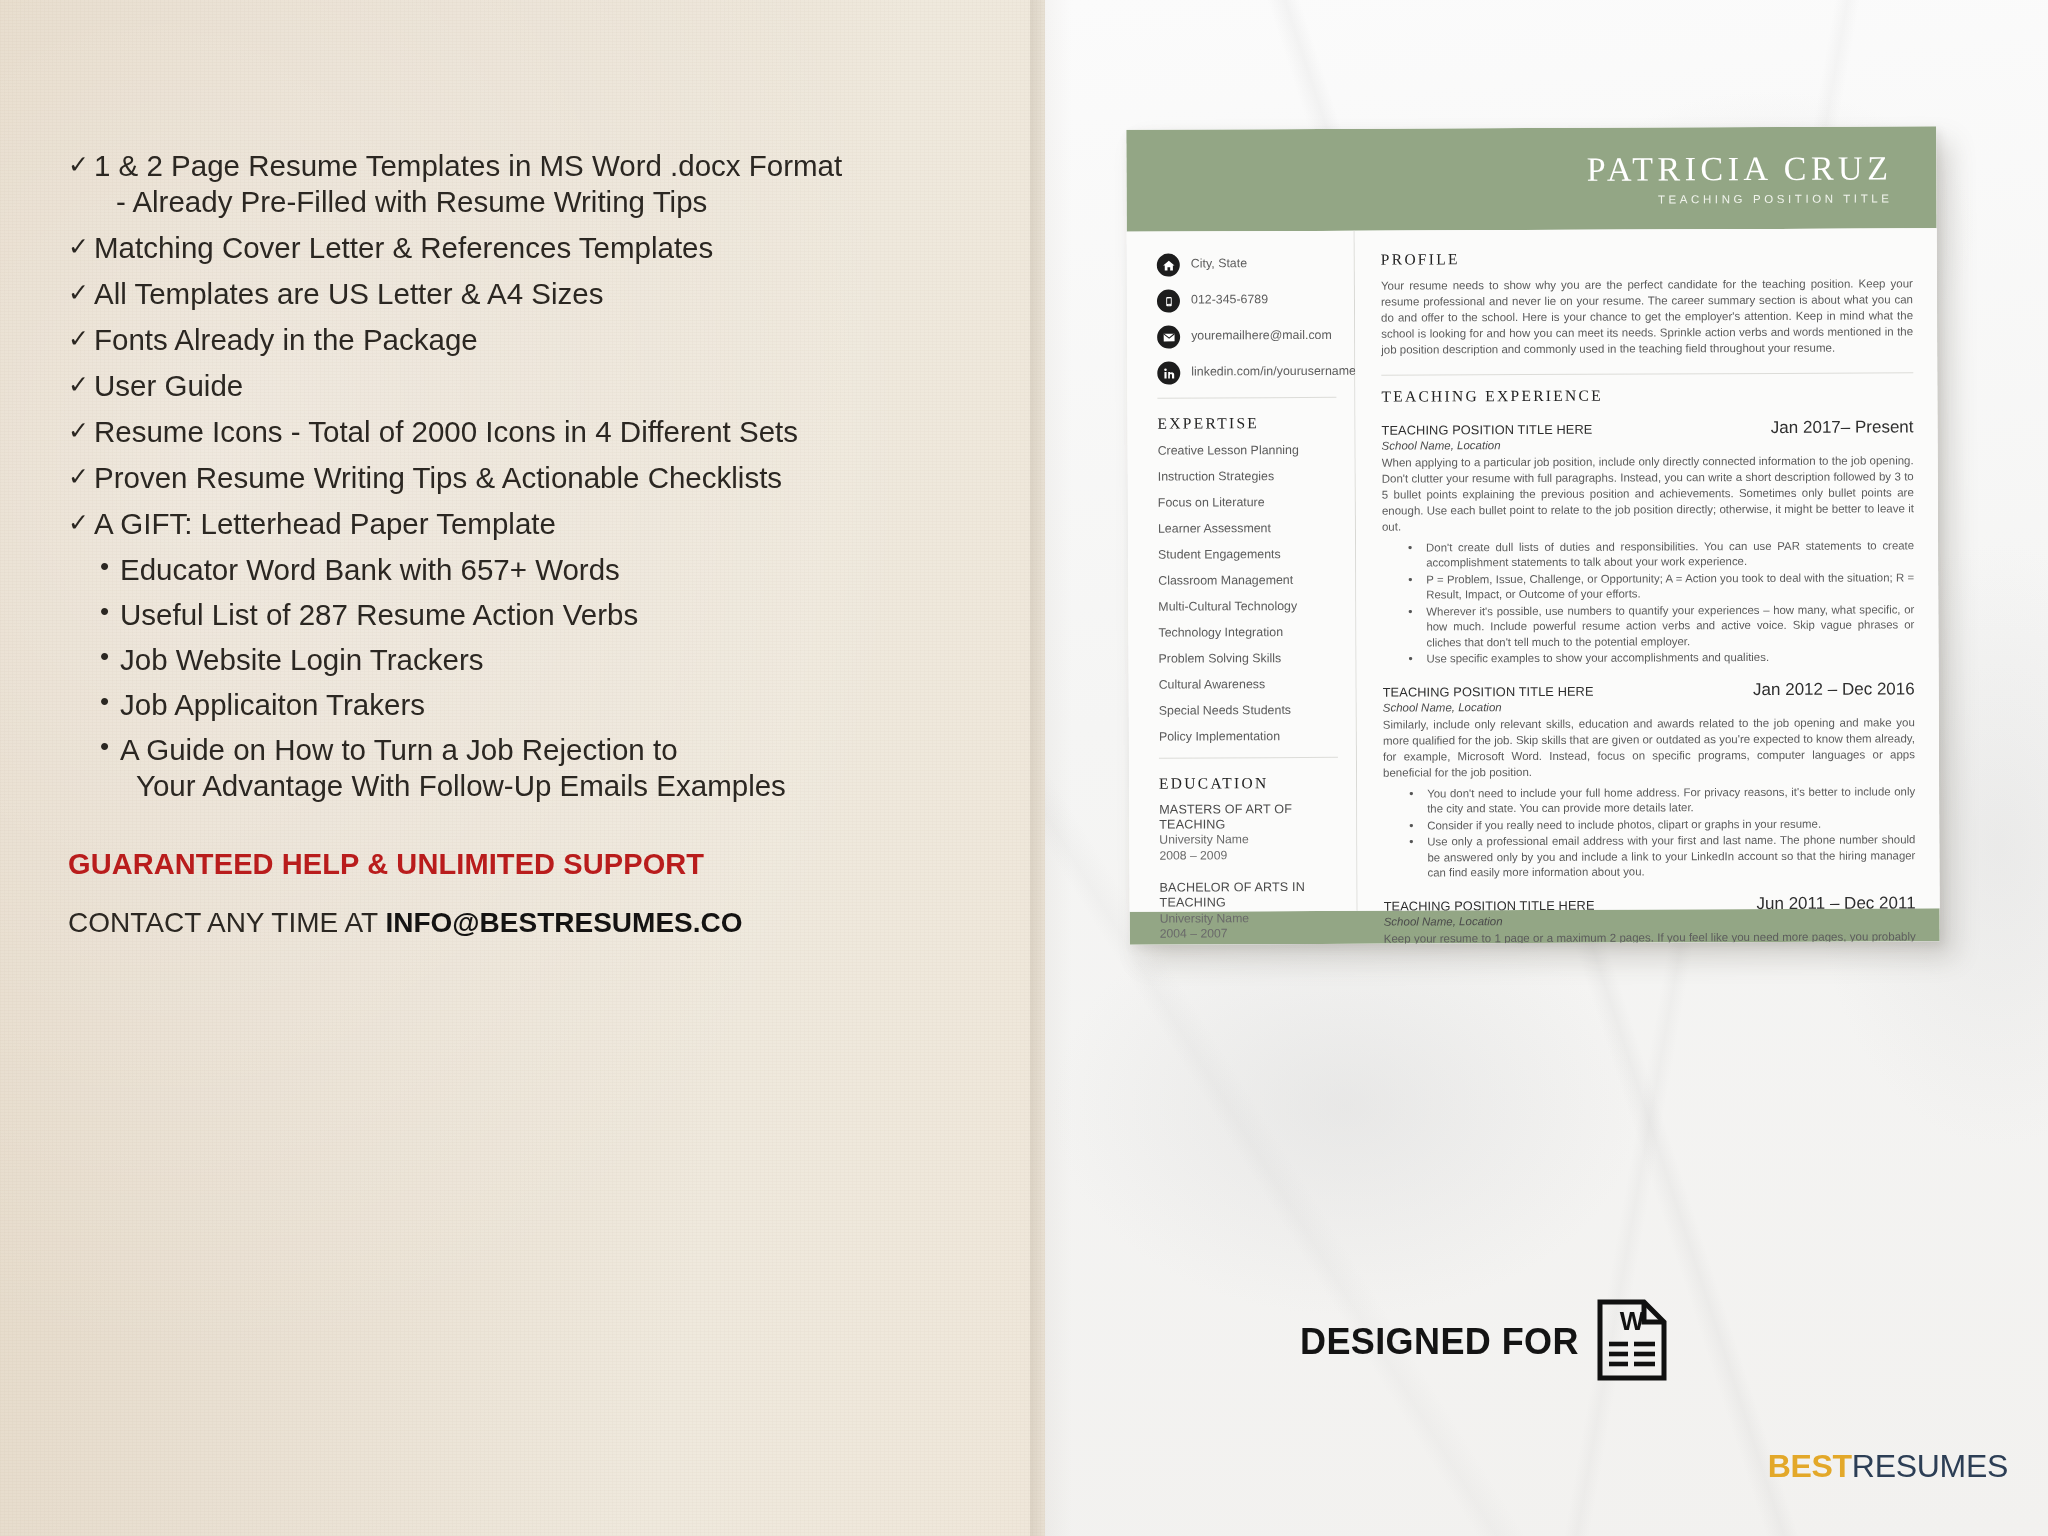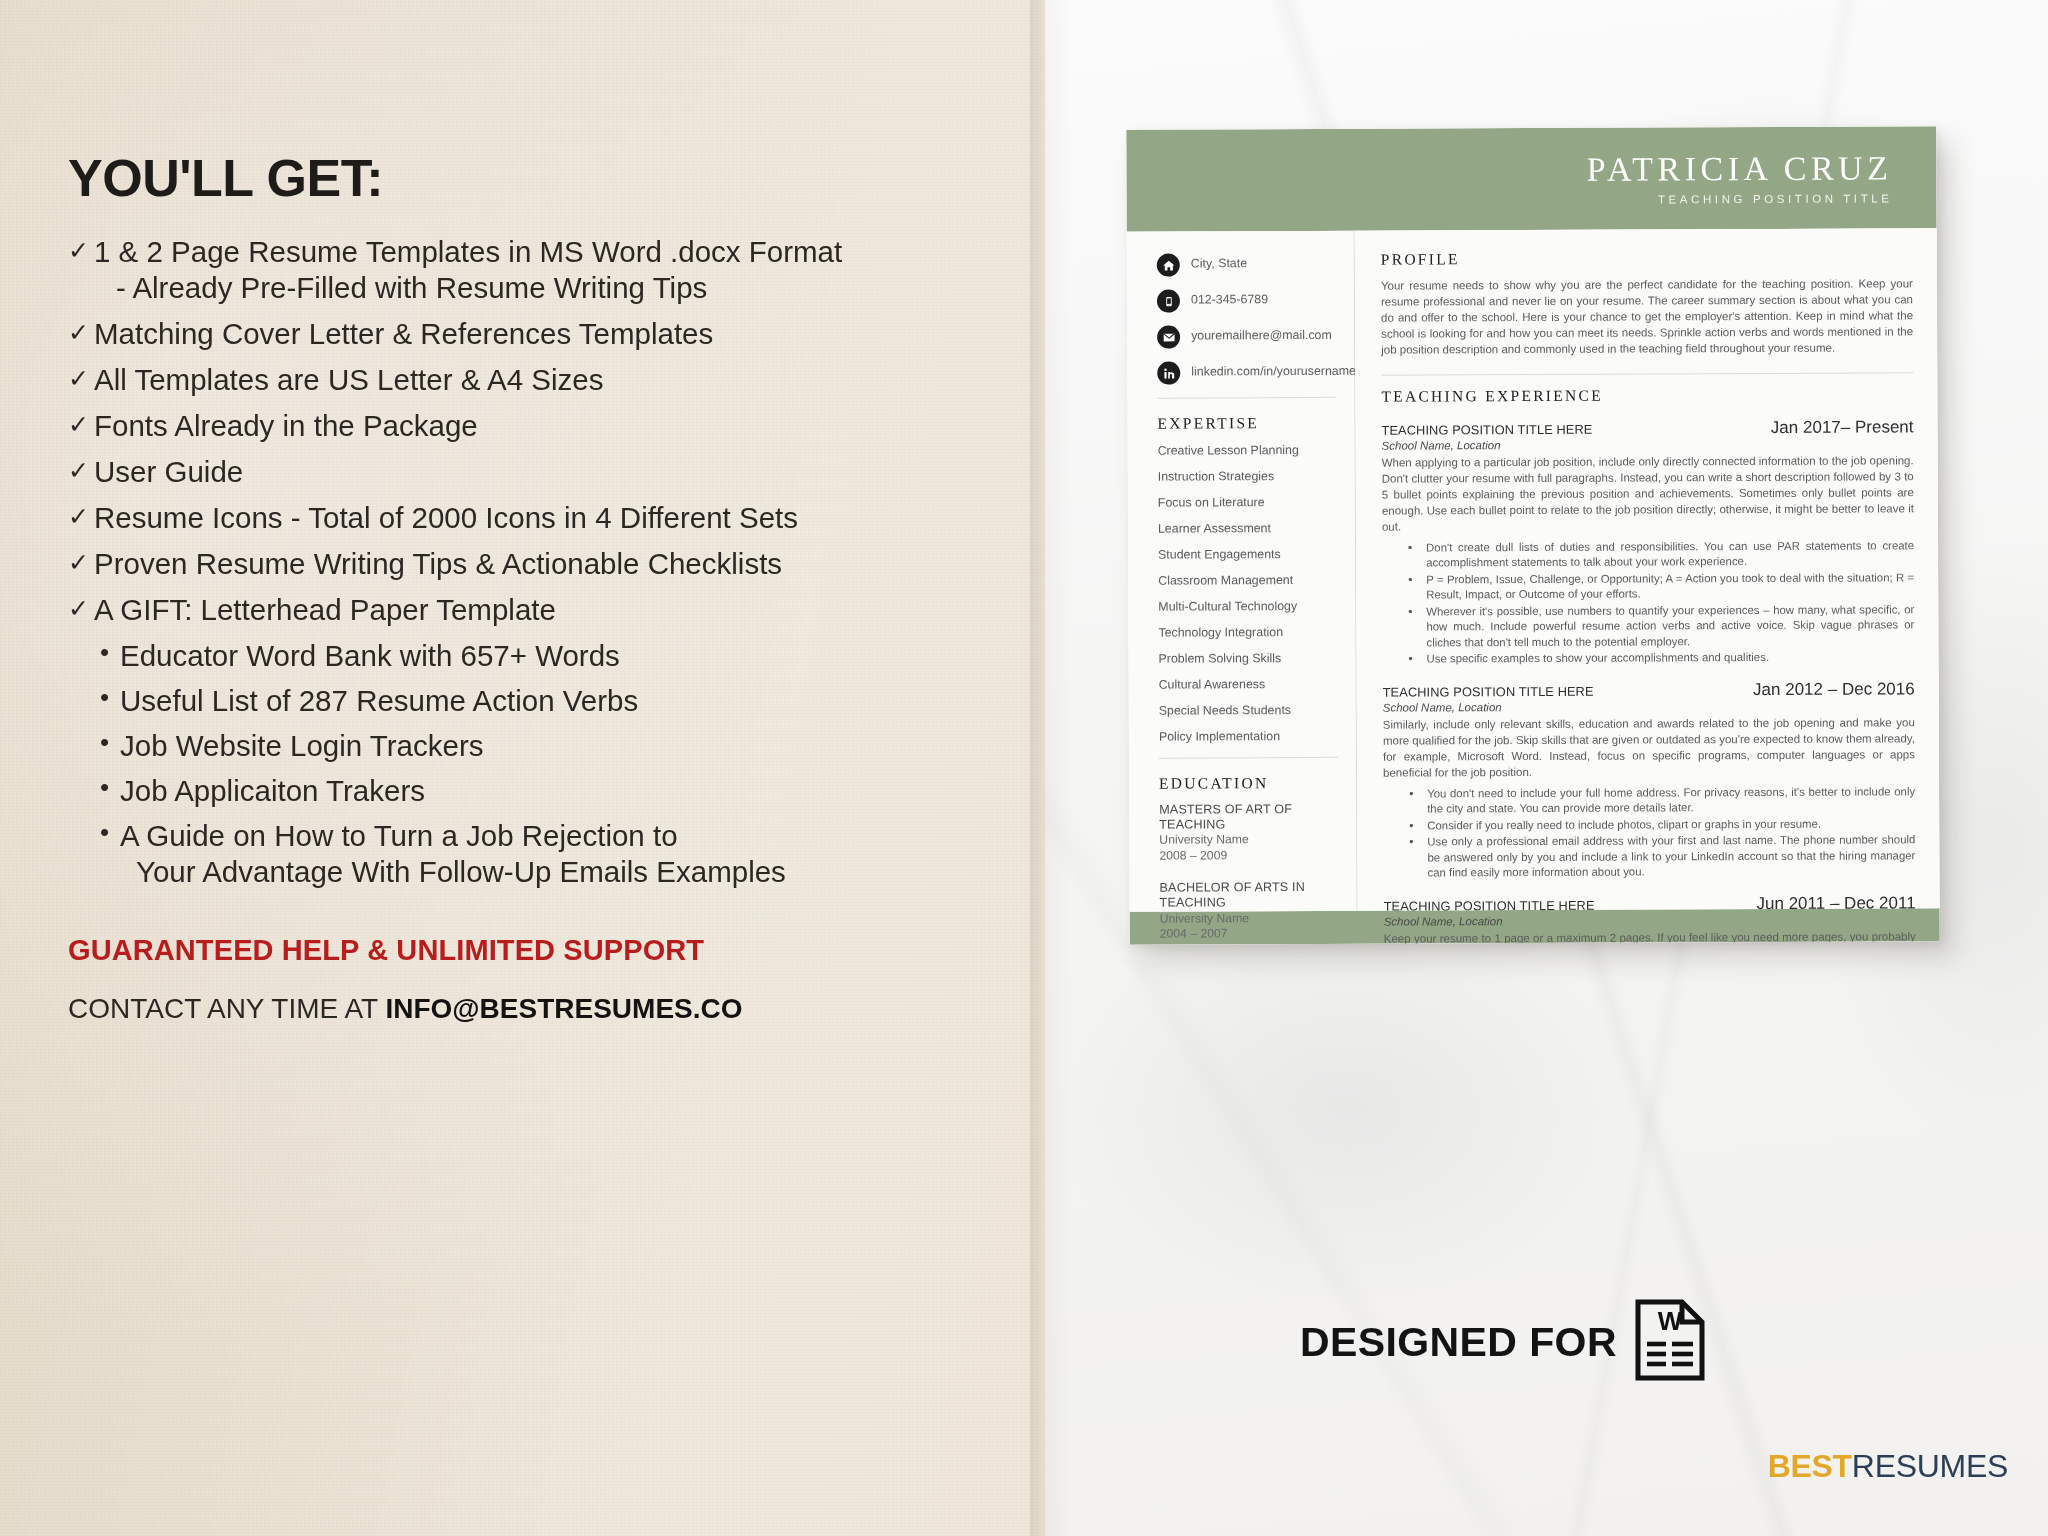--- a/index.html
+++ b/index.html
@@ -148,41 +148,40 @@
   .blist li:before {
     content:"\2022"; position:absolute; left:0; top:-1px; font-size: 12px; color:#555;
   }
 
   
   #designed-for {
     position: absolute; left: 1300px; top: 1298px;
     display: flex; align-items: center;
   }
   #designed-label {
-    font-size: 41px; font-weight: 700; letter-spacing: .4px; color: #141414;
+    font-size: 36px; font-weight: 700; letter-spacing: .4px; color: #141414;
   }
   #word-icon { margin-left: 16px; }
 
   
   #brand-logo {
     position: absolute; right: 40px; top: 1448px;
     font-size: 32px; font-weight: 700; letter-spacing: -0.3px;
   }
   #brand-best { color: #e3a829; }
   #brand-resumes { color: #2c3e55; font-weight: 400; }
 </style>
 </head>
 <body>
 
 <div id="bg-beige"></div>
 <div id="bg-marble"></div>
 <div id="panel-seam"></div>
 
 <div id="left-copy">
-  <div id="headline">YOU'LL GET:</div>
 
   <ul class="check-list" id="check-list">
       <li>
         <span class="tick">✓</span>
         <span class="ck-text">1 &amp; 2 Page Resume Templates in MS Word .docx Format<span class="sub-line">- Already Pre-Filled with Resume Writing Tips</span></span>
       </li>
       <li>
         <span class="tick">✓</span>
         <span class="ck-text">Matching Cover Letter &amp; References Templates</span>
       </li>

